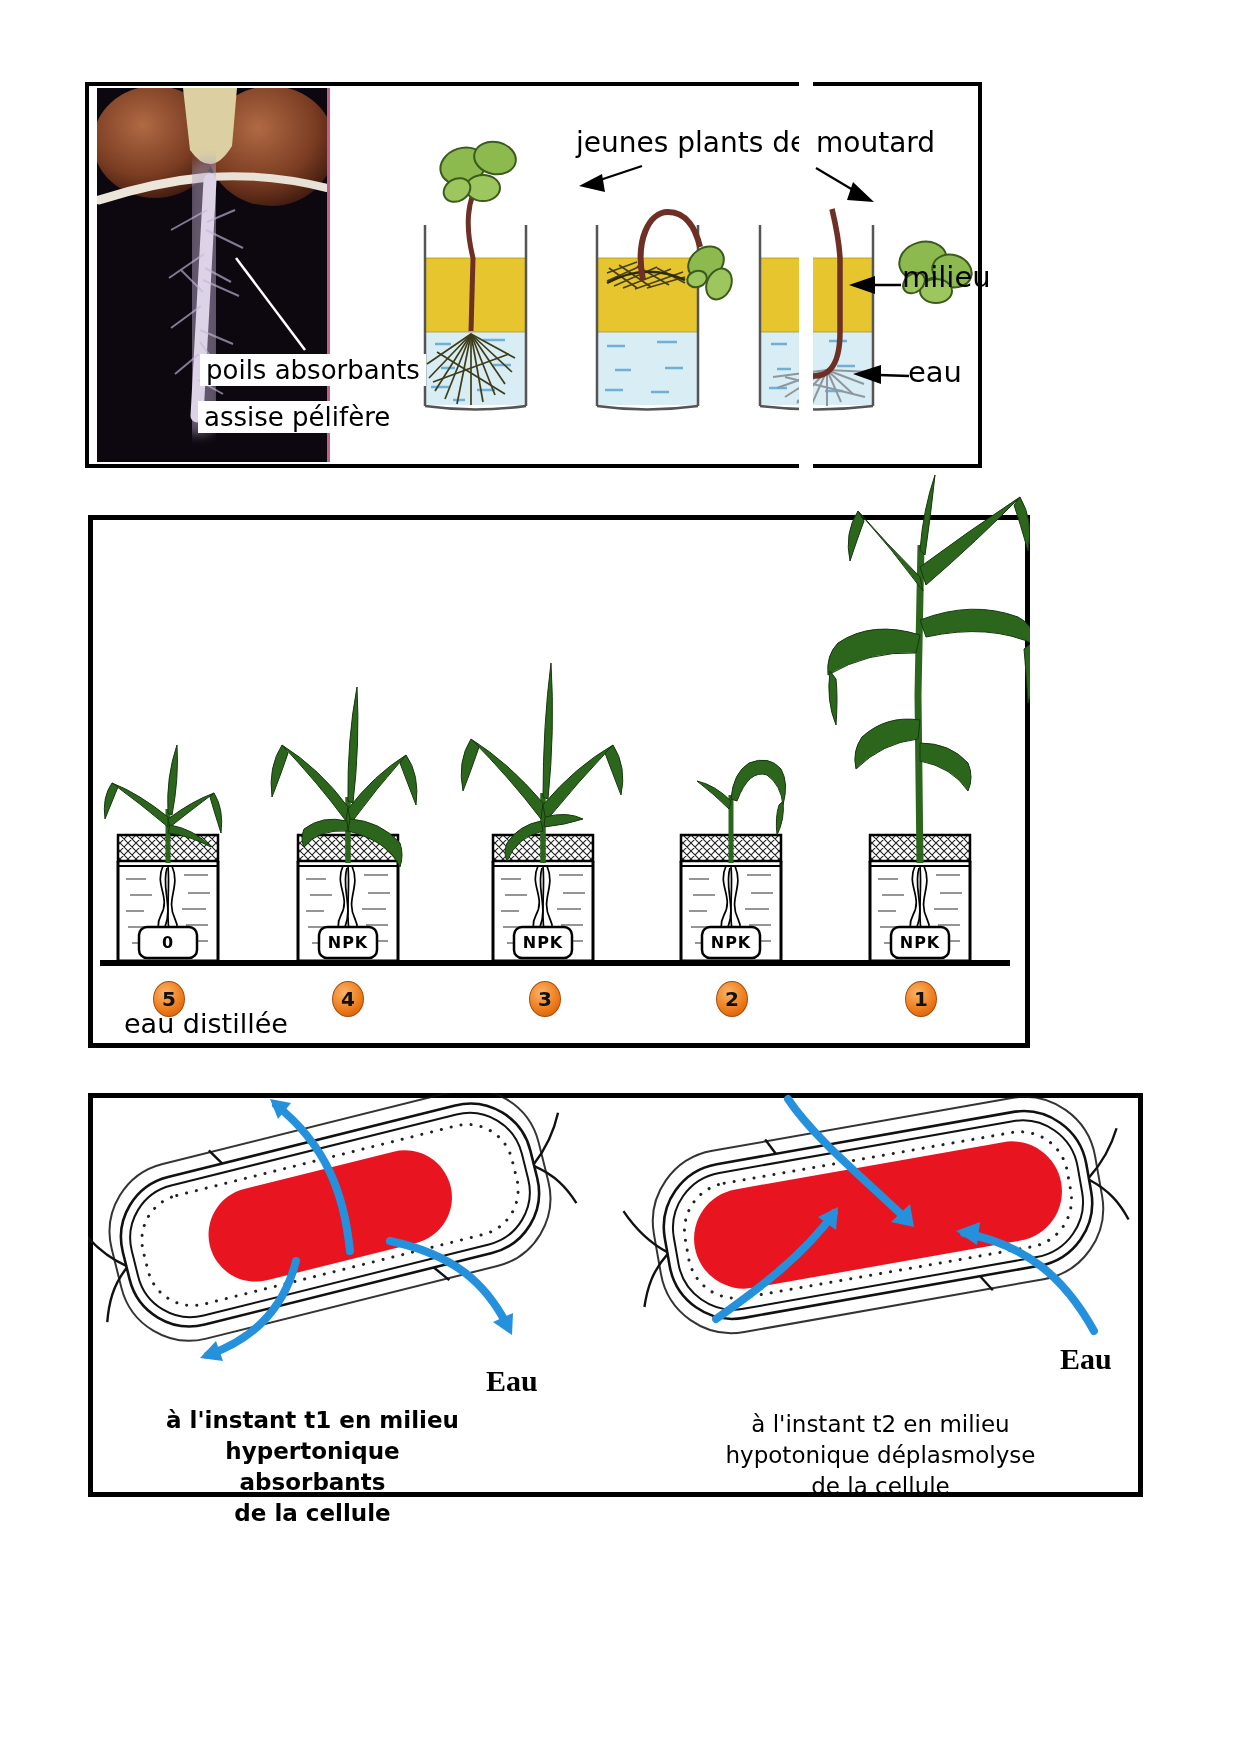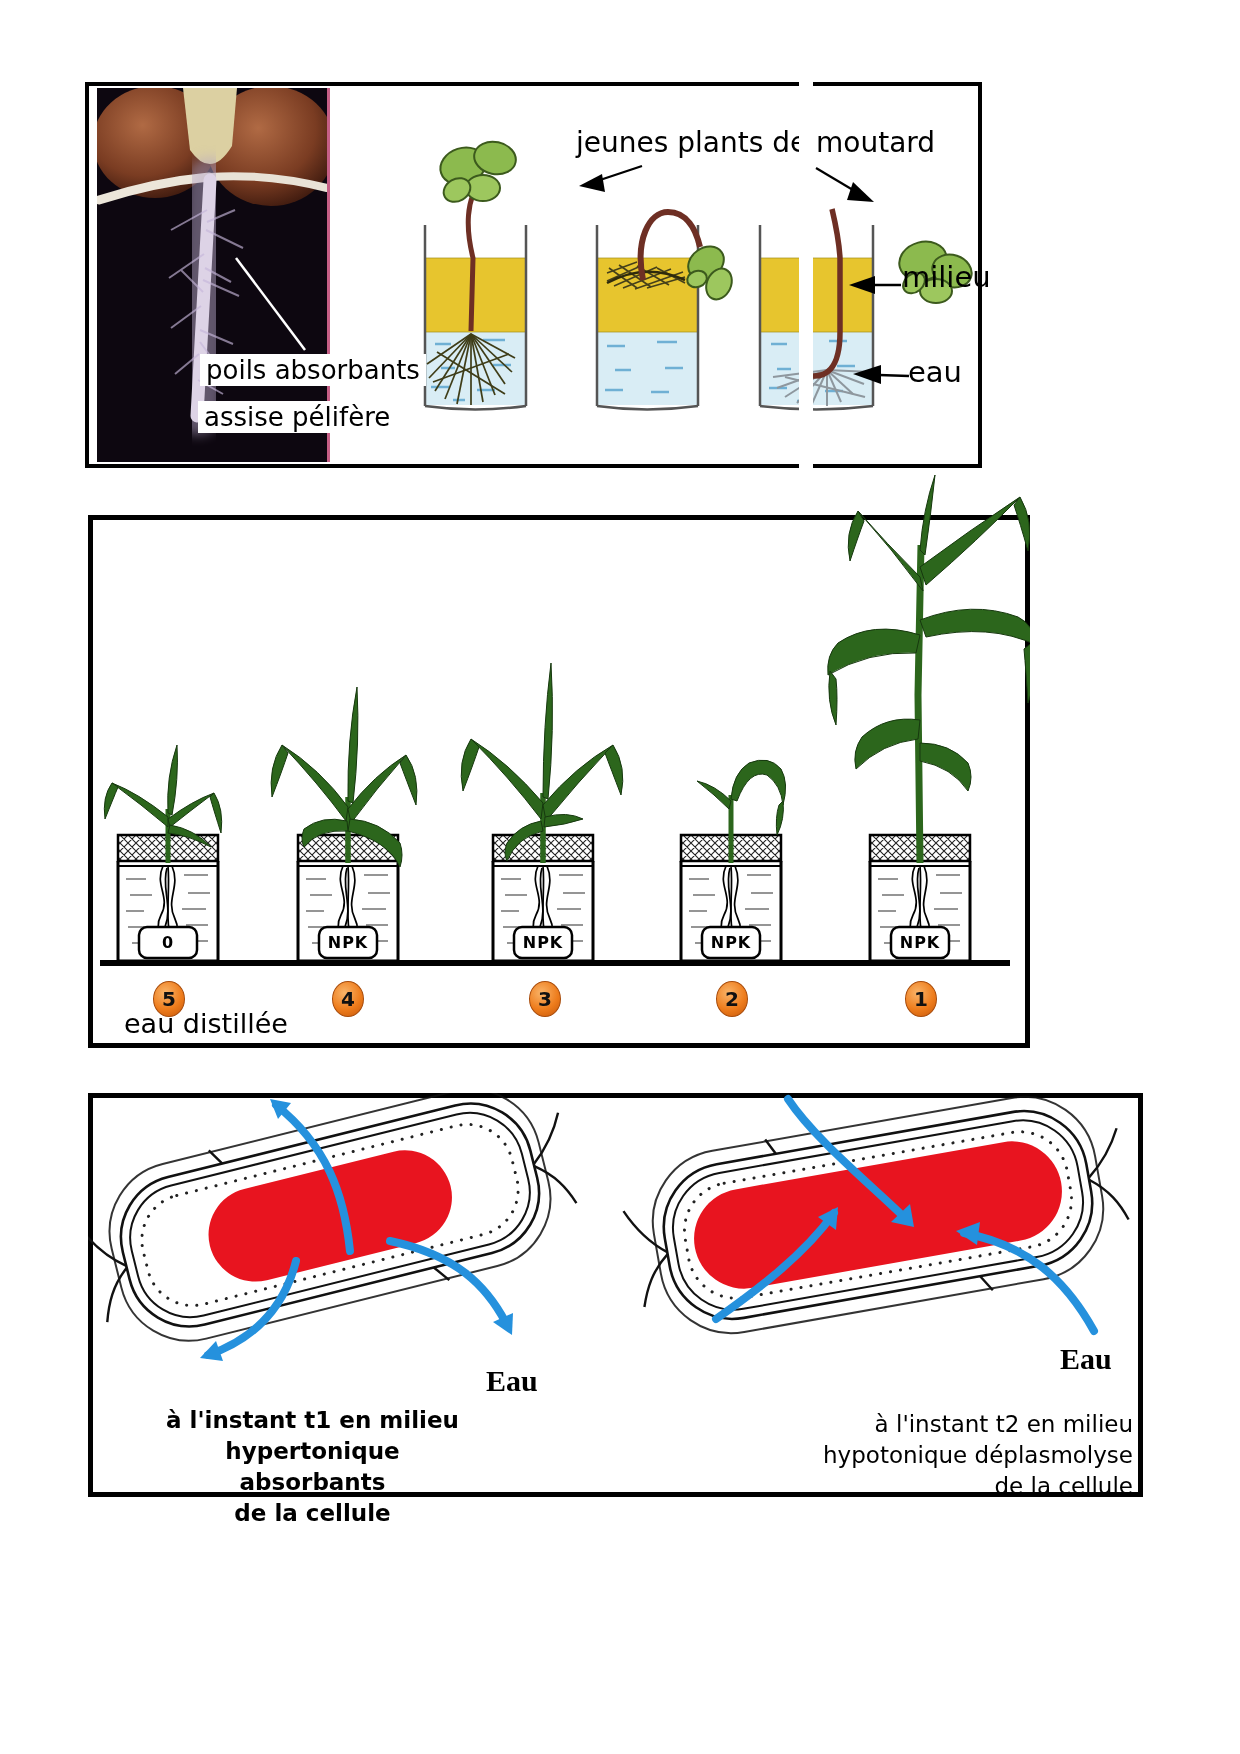--- a/index.html
+++ b/index.html
@@ -368,19 +368,19 @@
   <div class="lbl z6" style="left:92px;top:1008px;font-size:27px;margin-left:32px;">eau distillée</div>
 
   <div class="lbl serif z6" style="left:486px;top:1364px;font-size:30px;">Eau</div>
   <div class="lbl serif z6" style="left:1060px;top:1342px;font-size:30px;">Eau</div>
 
   <div class="caption z6" style="left:155px;top:1405px;width:315px;font-weight:bold;">
     <div>à l'instant t1 en milieu</div>
     <div>hypertonique absorbants</div>
     <div>de la cellule</div>
   </div>
-  <div class="caption z6" style="left:708px;top:1409px;width:425px;text-align:right;">
+  <div class="caption z6" style="left:668px;top:1409px;width:425px;">
     <div>à l'instant t2 en milieu</div>
     <div>hypotonique déplasmolyse</div>
     <div>de la cellule</div>
   </div>
 
 </div>
 
 </body></html>

